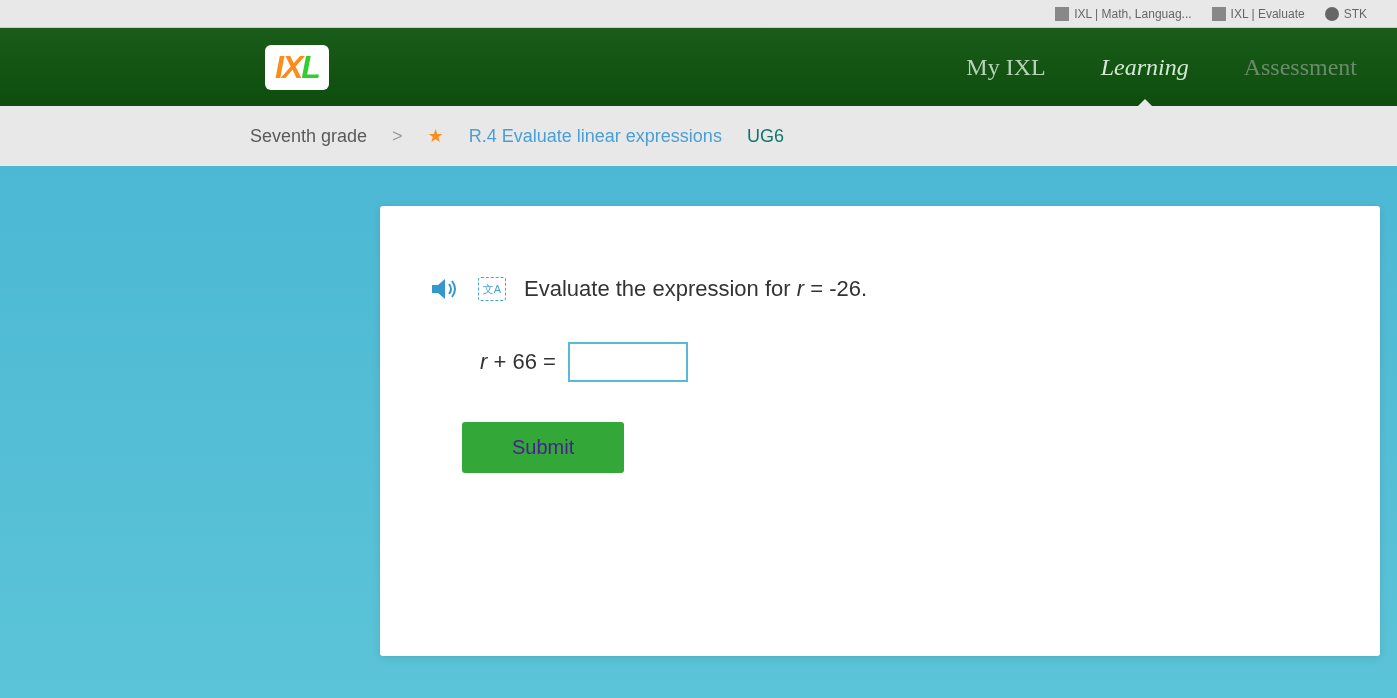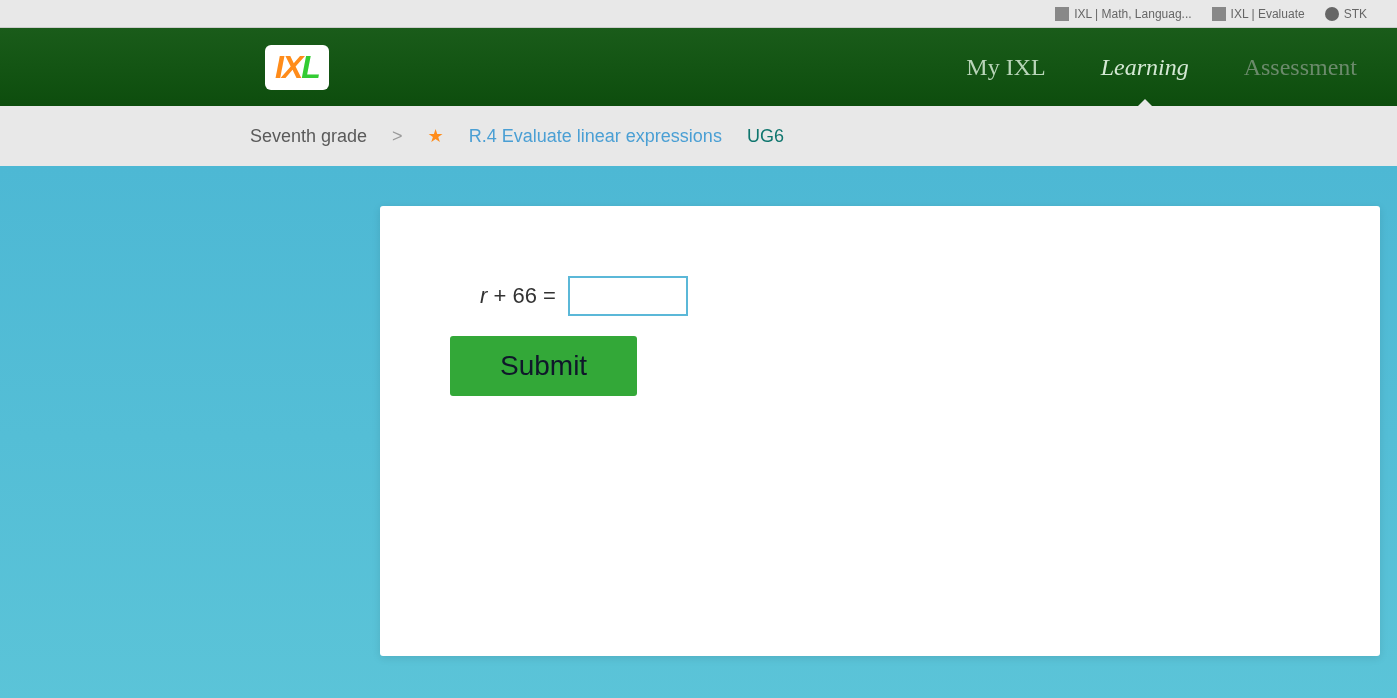--- a/index.html
+++ b/index.html
@@ -162,47 +162,47 @@
     }
     .question-text {
       font-size: 22px;
       color: #333;
     }
     .question-text .var {
       font-style: italic;
     }
     .expression-row {
       margin-left: 50px;
-      margin-bottom: 20px;
+      margin-bottom: 40px;
       display: flex;
       align-items: center;
       gap: 12px;
       font-size: 22px;
       color: #333;
     }
     .expression-row .var {
       font-style: italic;
     }
     .answer-input {
       border: 2px solid #5bb8d8;
       width: 120px;
       height: 40px;
       font-size: 20px;
       padding: 4px 8px;
       outline: none;
     }
     .submit-btn {
       background: #33a838;
-      color: #0f172a;
+      color: #4c1d95;
       border: none;
-      font-size: 28px;
+      font-size: 20px;
       padding: 14px 50px;
       border-radius: 3px;
       cursor: pointer;
-      margin-left: 20px;
+      margin-left: 32px;
     }
   </style>
 </head>
 <body>
 
 <div class="browser-bar">
   <div class="browser-tab">
     <span class="tab-icon"></span>
     <span>IXL | Math, Languag...</span>
   </div>
@@ -232,20 +232,35 @@
 <div class="breadcrumb-bar">
   <span class="breadcrumb-grade">Seventh grade</span>
   <span class="breadcrumb-sep">&gt;</span>
   <span class="star-icon">★</span>
   <span class="breadcrumb-skill">R.4 Evaluate linear expressions</span>
   <span class="breadcrumb-code">UG6</span>
 </div>
 
 <div class="content-area">
   <div class="question-card">
+    <div class="question-row">
+      <div class="audio-icn">
+        <svg viewBox="0 0 30 26">
+          <path d="M 2 9 L 8 9 L 15 3 L 15 23 L 8 17 L 2 17 Z" fill="#3399cc"></path>
+          <path d="M 19 8 Q 23 13 19 18" stroke="#3399cc" stroke-width="2" fill="none"></path>
+          <path d="M 22 5 Q 28 13 22 21" stroke="#3399cc" stroke-width="2" fill="none"></path>
+        </svg>
+      </div>
+      <div class="translate-icn">
+        <span style="font-size:11px;line-height:1">文A</span>
+      </div>
+      <div class="question-text">
+        <span>Evaluate the expression for </span><span class="var">r</span><span> = </span><span>-26</span><span>.</span>
+      </div>
+    </div>
 
     <div class="expression-row">
       <span><span class="var">r</span><span> + 66 =</span></span>
       <input type="text" class="answer-input" value="" style="">
     </div>
 
     <button class="submit-btn">Submit</button>
   </div>
 </div>
 

